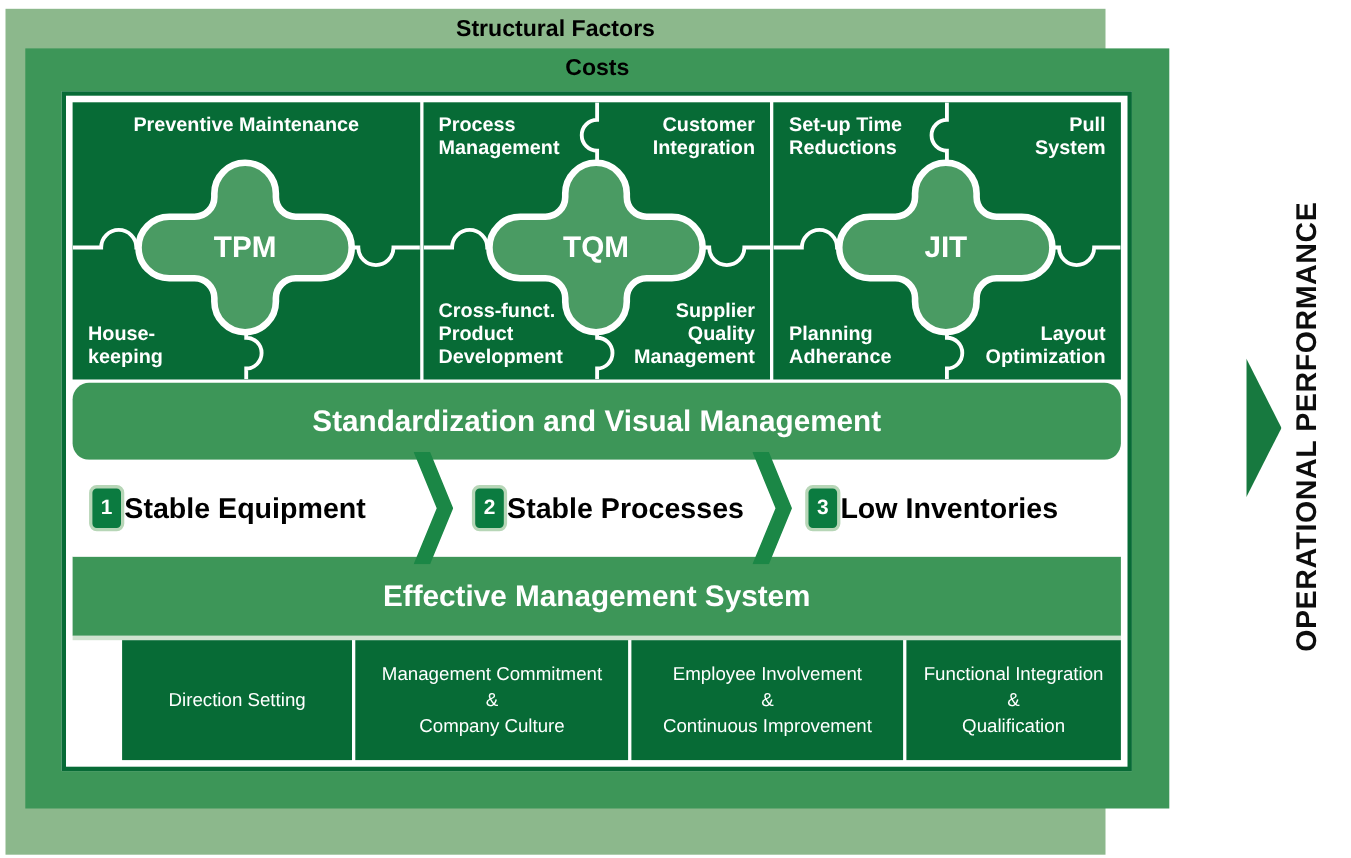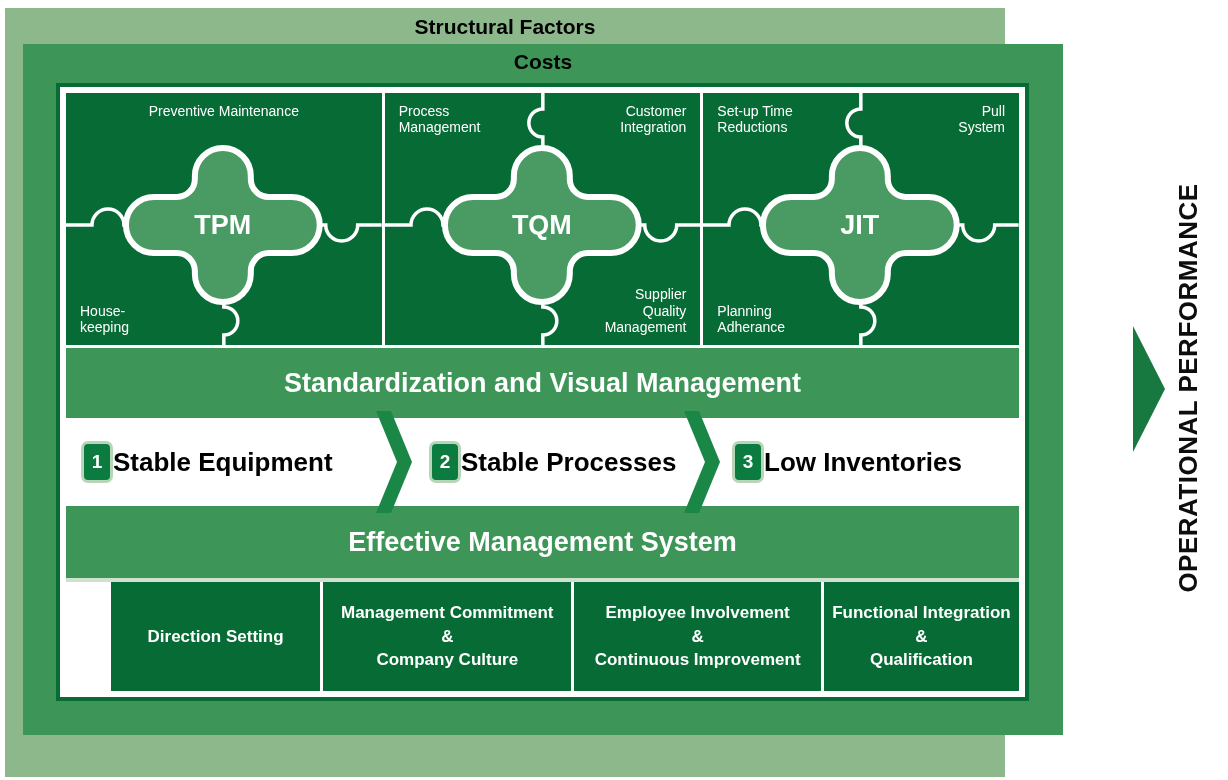--- a/index.html
+++ b/index.html
@@ -15,45 +15,45 @@
   .costs{position:absolute;left:18px;top:36px;width:1040px;height:691px;background:var(--medium);}
   .costs-label{padding-top:6px;text-align:center;font-size:21px;font-weight:700;color:#000;}
 
   .frame{position:absolute;left:33px;top:39px;width:973px;height:618px;
          border:4px solid var(--dark);background:#fff;padding:6px;}
   .content{width:953px;height:598px;background:#fff;display:flex;flex-direction:column;}
 
   .puzzle-row{height:252px;display:flex;gap:3px;}
   .psection{flex:1;position:relative;background:var(--dark);overflow:hidden;}
   .psection svg{position:absolute;inset:0;width:100%;height:100%;}
-  .lbl{position:absolute;color:#fff;font-weight:400;font-size:14px;line-height:1.16;white-space:pre-line;}
+  .lbl{position:absolute;color:#fff;font-weight:700;font-size:18px;line-height:1.16;white-space:pre-line;}
   .l-top{left:0;right:0;top:10px;text-align:center;}
   .l-tl{left:14px;top:10px;text-align:left;}
   .l-tr{right:14px;top:10px;text-align:right;}
   .l-bl{left:14px;bottom:10px;text-align:left;}
   .l-br{right:14px;bottom:10px;text-align:right;}
   .ptitle{font:700 27px "Liberation Sans",sans-serif;fill:#fff;}
 
   .bar{background:var(--medium);color:#fff;font-weight:700;font-size:27px;
        display:flex;align-items:center;justify-content:center;}
-  .bar.std{height:70px;margin-top:3px;}
+  .bar.std{height:70px;margin-top:3px;border-radius:15px;}
   .bar.ems{height:72px;}
 
   .steps{height:88px;background:#fff;position:relative;z-index:2;}
   .step{position:absolute;top:50%;transform:translateY(-50%);display:flex;align-items:center;}
   .num{width:32px;height:42px;background:var(--numfill);border:3px solid var(--numborder);
        border-radius:7px;color:#fff;font-weight:700;font-size:19px;
        display:flex;align-items:center;justify-content:center;flex:0 0 auto;}
   .step-label{margin-left:0;font-size:26px;font-weight:700;color:#000;white-space:nowrap;}
   .chev{position:absolute;top:-7px;width:36px;height:102px;}
 
   .sep{height:4px;background:var(--pale);}
 
   .bottom-row{flex:1;display:flex;gap:3px;}
-  .bcell{background:var(--dark);color:#fff;font-weight:700;font-size:17px;line-height:1.4;
+  .bcell{background:var(--dark);color:#fff;font-weight:400;font-size:17px;line-height:1.4;
          display:flex;align-items:center;justify-content:center;text-align:center;white-space:pre-line;}
   .b0{flex:224;margin-left:45px;} .b1{flex:266;} .b2{flex:264;} .b3{flex:209;}
 
   .perf-arrow{position:absolute;left:1133px;top:326px;width:32px;height:126px;}
   .perf-label{position:absolute;left:1188px;top:388px;transform:translate(-50%,-50%) rotate(-90deg);
               white-space:nowrap;font-size:26px;font-weight:700;color:#0d0d0d;letter-spacing:.5px;}
 </style>
 </head>
 <body>
 
@@ -87,40 +87,45 @@
               <path d="M254,132 L260,132 A16,16 0 0 0 292,132 L316,132" fill="none" stroke="#fff" stroke-width="3.5"></path>
               <path d="M158,0 L158,16 A14,14 0 0 0 158,44 L158,57" fill="none" stroke="#fff" stroke-width="3.5"></path>
               <path d="M158,207 L158,214 A14,14 0 0 1 158,242 L158,252" fill="none" stroke="#fff" stroke-width="3.5"></path>
               <path d="M129,83 A28,28 0 0 1 185,83 L185,86 A18,18 0 0 0 203,104 L226,104 A28,28 0 0 1 226,160 L203,160 A18,18 0 0 0 185,178 L185,181 A28,28 0 0 1 129,181 L129,178 A18,18 0 0 0 111,160 L88,160 A28,28 0 0 1 88,104 L111,104 A18,18 0 0 0 129,86 Z" style="fill:var(--cross,#4A9B63)" stroke="#fff" stroke-width="6" stroke-linejoin="round"></path>
               <text class="ptitle" x="157" y="141" text-anchor="middle">TQM</text>
             </svg>
             <div class="lbl l-tl">Process
 Management</div>
             <div class="lbl l-tr">Customer
 Integration</div>
+            <div class="lbl l-bl">Cross-funct.
+Product
+Development</div>
             <div class="lbl l-br">Supplier
 Quality
 Management</div>
           </div>
 
           <div class="psection">
             <svg viewBox="0 0 316 252" preserveAspectRatio="none">
               <path d="M0,132 L26,132 A16,16 0 0 1 58,132 L62,132" fill="none" stroke="#fff" stroke-width="3.5"></path>
               <path d="M254,132 L260,132 A16,16 0 0 0 292,132 L316,132" fill="none" stroke="#fff" stroke-width="3.5"></path>
               <path d="M158,0 L158,16 A14,14 0 0 0 158,44 L158,57" fill="none" stroke="#fff" stroke-width="3.5"></path>
               <path d="M158,207 L158,214 A14,14 0 0 1 158,242 L158,252" fill="none" stroke="#fff" stroke-width="3.5"></path>
               <path d="M129,83 A28,28 0 0 1 185,83 L185,86 A18,18 0 0 0 203,104 L226,104 A28,28 0 0 1 226,160 L203,160 A18,18 0 0 0 185,178 L185,181 A28,28 0 0 1 129,181 L129,178 A18,18 0 0 0 111,160 L88,160 A28,28 0 0 1 88,104 L111,104 A18,18 0 0 0 129,86 Z" style="fill:var(--cross,#4A9B63)" stroke="#fff" stroke-width="6" stroke-linejoin="round"></path>
               <text class="ptitle" x="157" y="141" text-anchor="middle">JIT</text>
             </svg>
             <div class="lbl l-tl">Set-up Time
 Reductions</div>
             <div class="lbl l-tr">Pull
 System</div>
             <div class="lbl l-bl">Planning
 Adherance</div>
+            <div class="lbl l-br">Layout
+Optimization</div>
           </div>
         </div>
 
         <div class="bar std">
           <span>Standardization and Visual Management</span>
         </div>
 
         <div class="steps">
           <div class="step" style="left:15px;">
             <div class="num">1</div>

